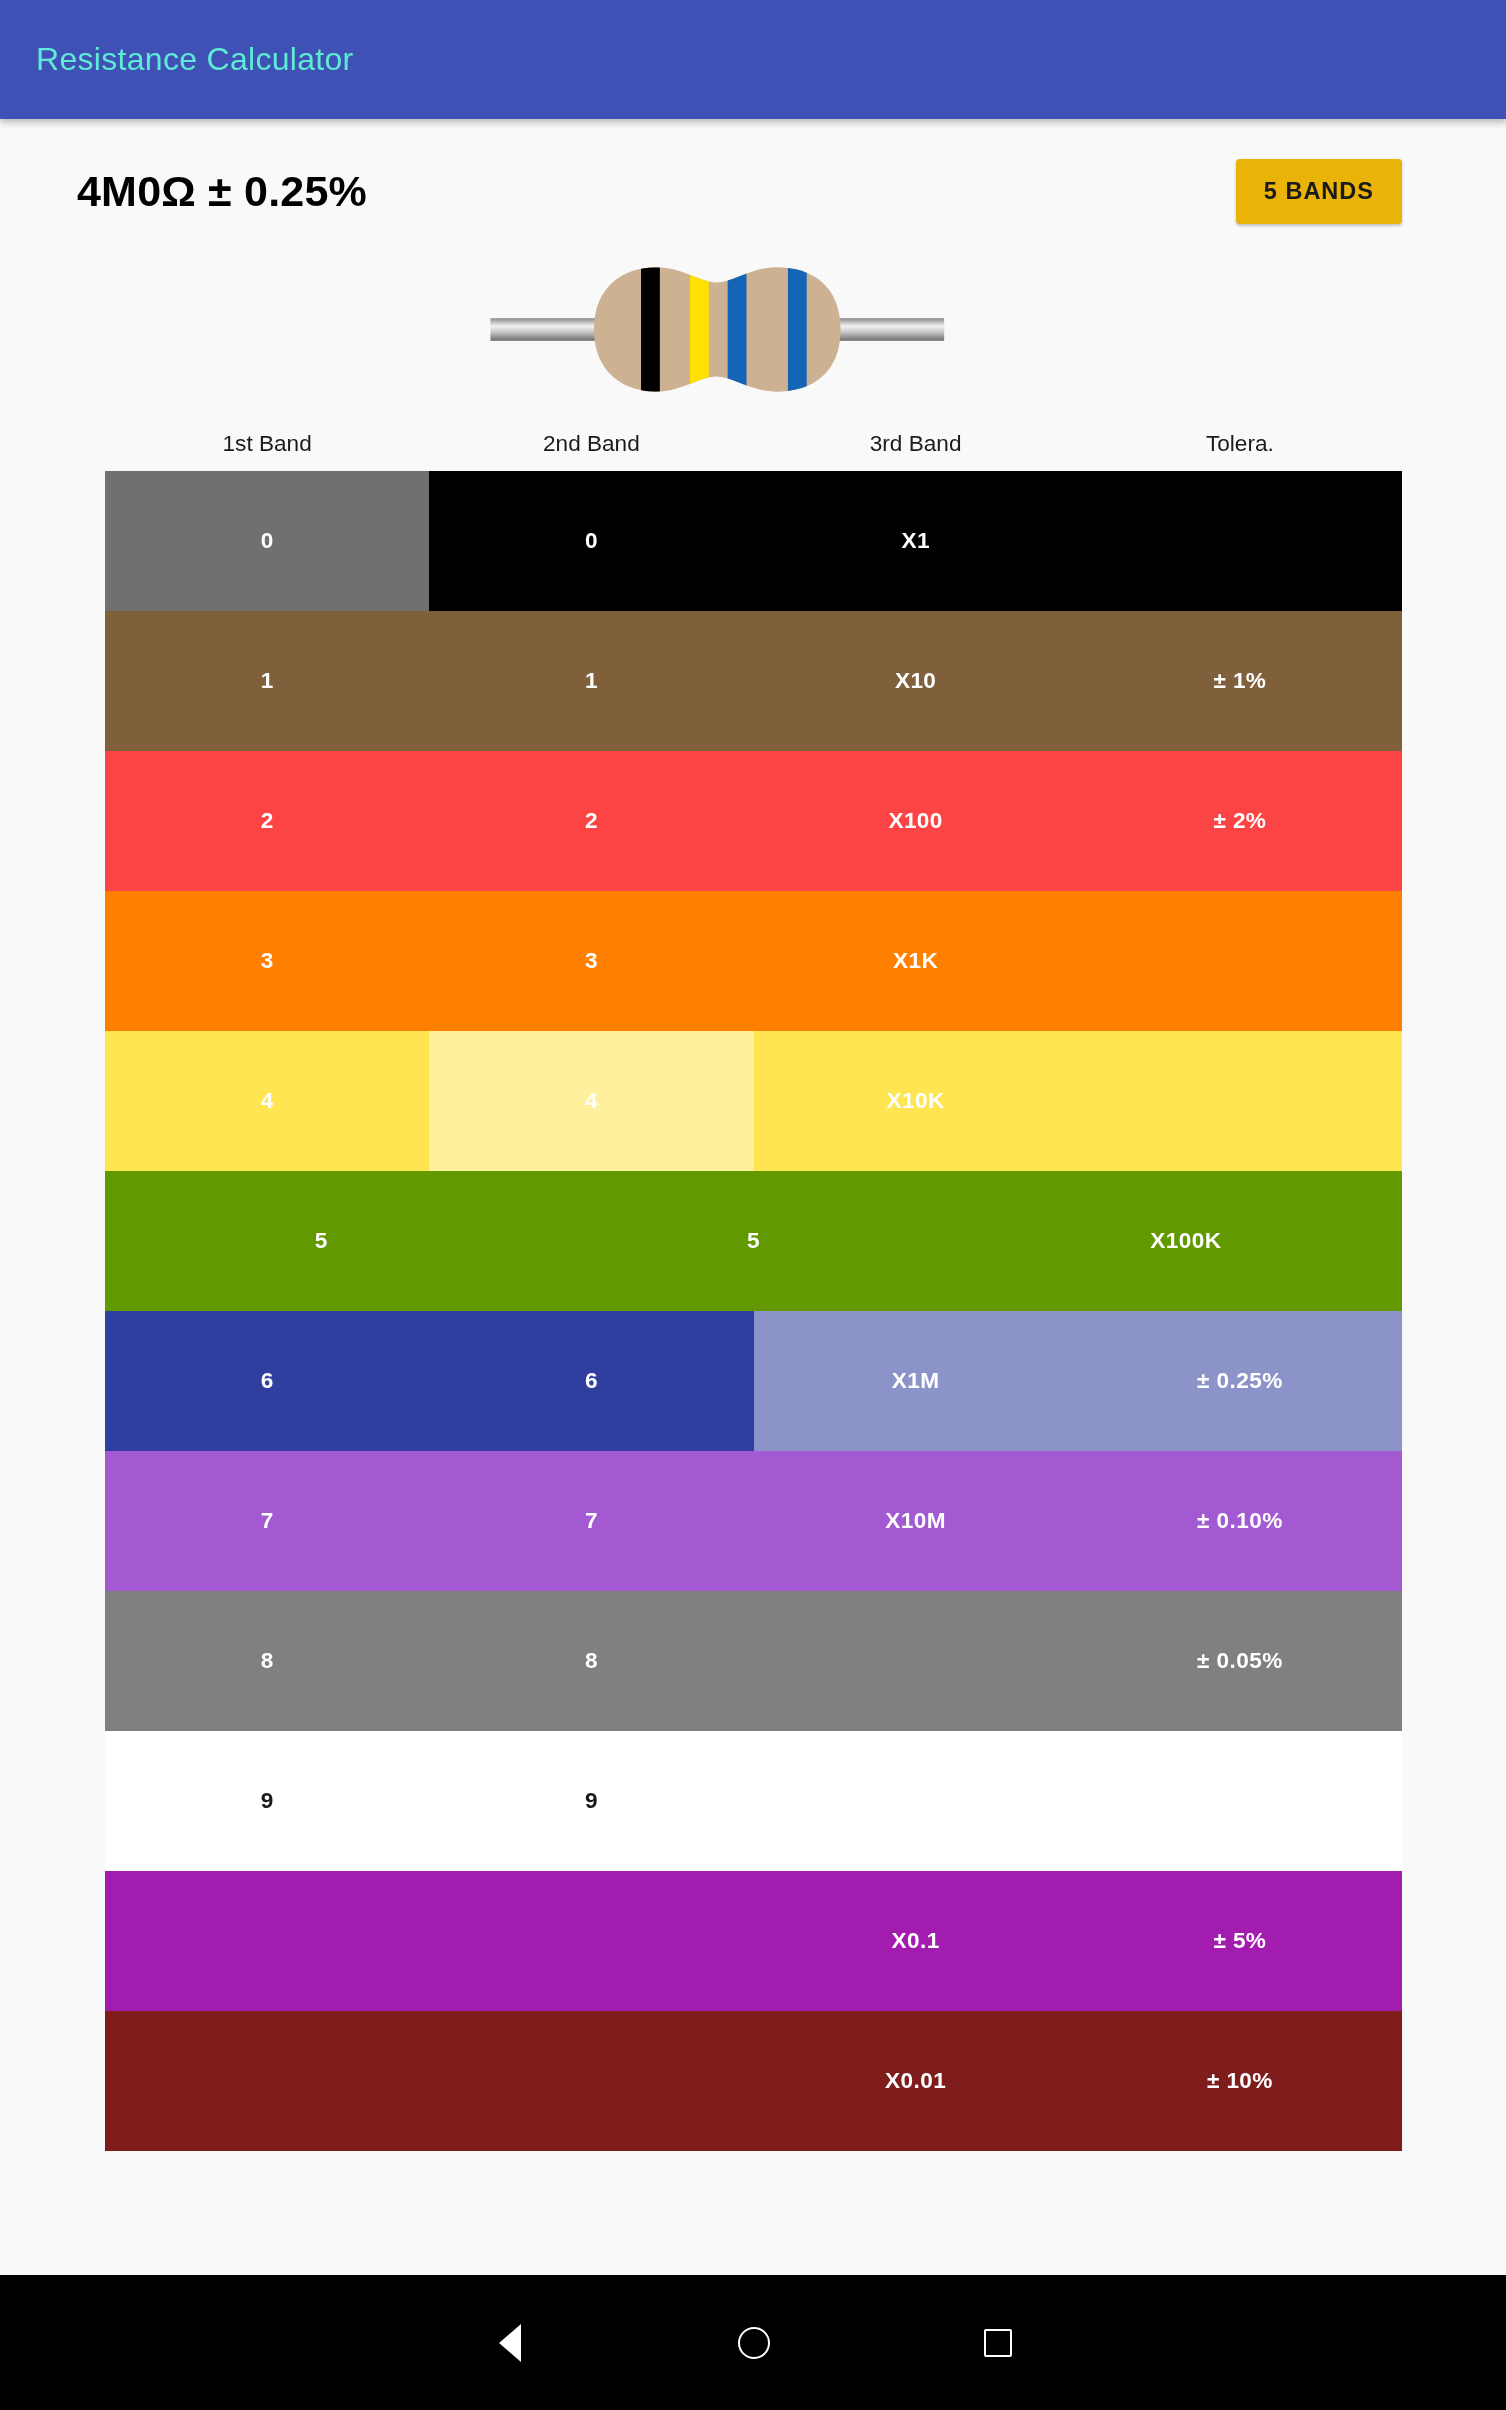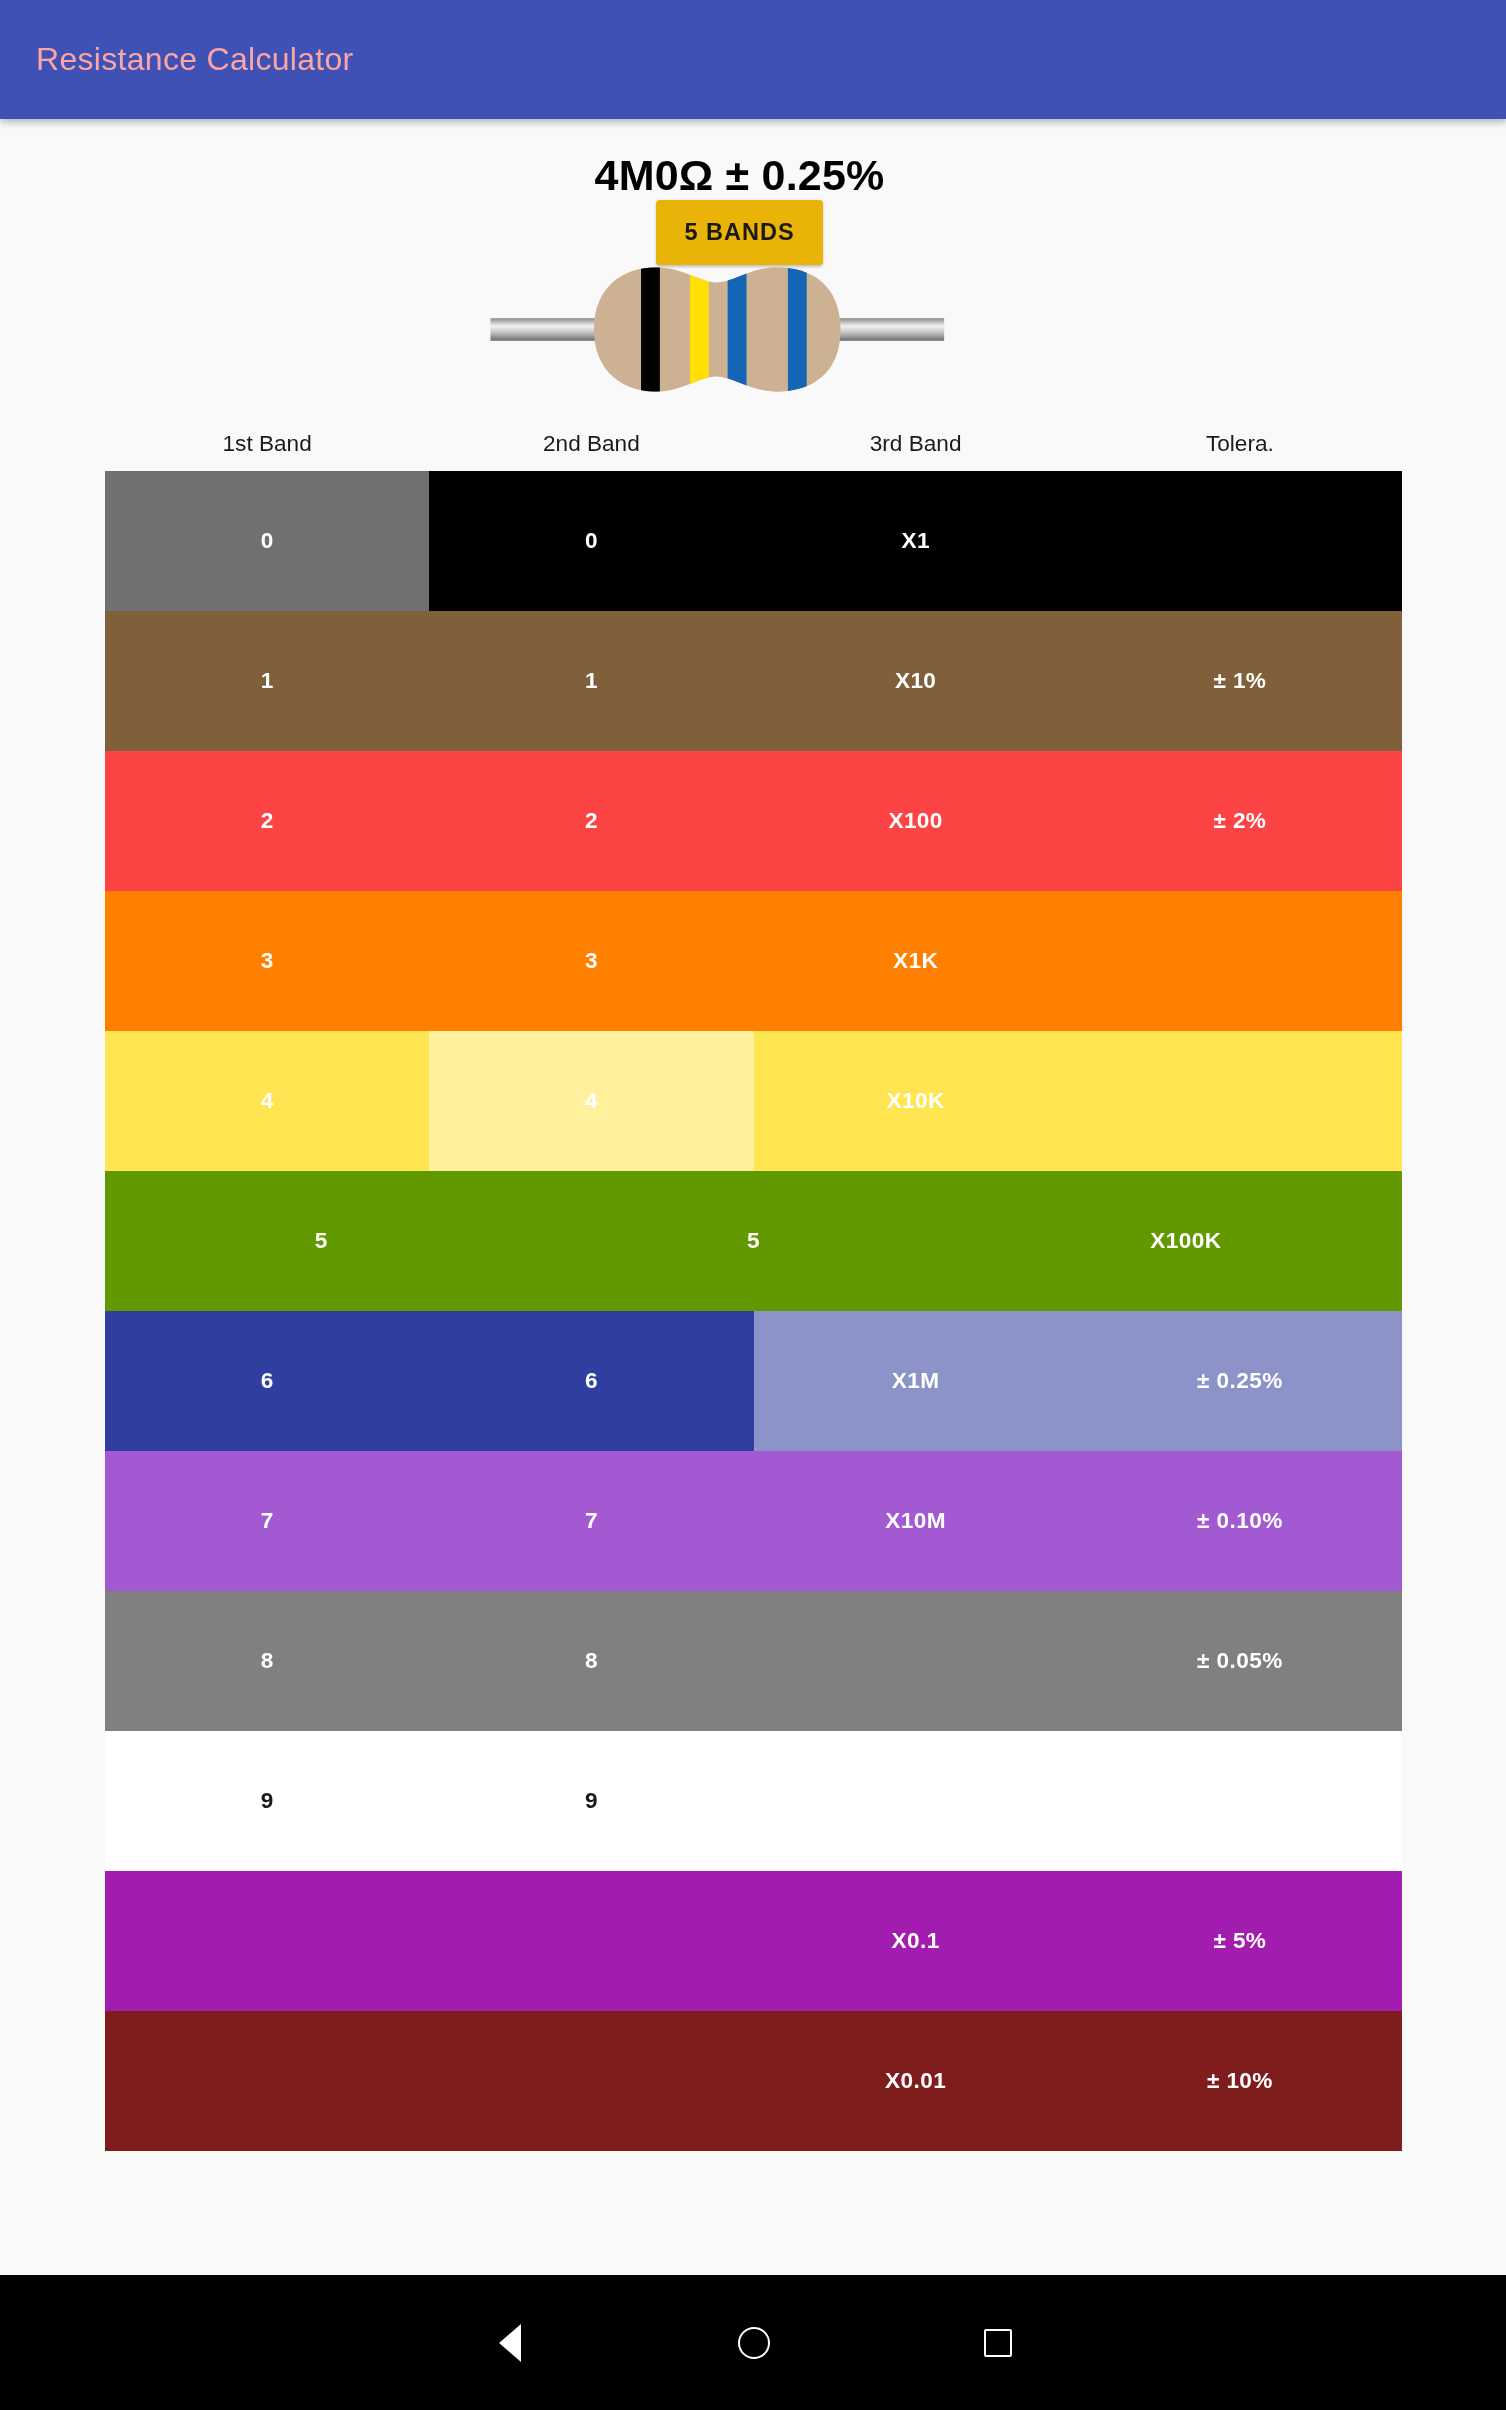--- a/index.html
+++ b/index.html
@@ -25,41 +25,41 @@
     background: #3F51B5;
     display: flex;
     align-items: center;
     padding-left: 36px;
     flex: 0 0 auto;
     box-shadow: 0 3.8px 7.5px rgba(0,0,0,0.28);
     position: relative;
     z-index: 5;
   }
   .appbar-title {
-    color: #fca5a5;
+    color: #5eead4;
     font-size: 32px;
     font-weight: 400;
     letter-spacing: 0.3px;
   }
 
   
   .content {
     flex: 1 1 auto;
     background: #F9F9F9;
     position: relative;
     overflow: hidden;
   }
 
   
   .top-row {
     display: flex;
     align-items: center;
+    justify-content: space-between;
     padding: 32px 105px 0 77px;
     height: 113px;
-    flex-direction: column;
   }
   .result-text {
     font-size: 43px;
     font-weight: bold;
     color: #000000;
     letter-spacing: 0.2px;
   }
   .bands-button {
     background: #eab308;
     color: #1A1A1A;

